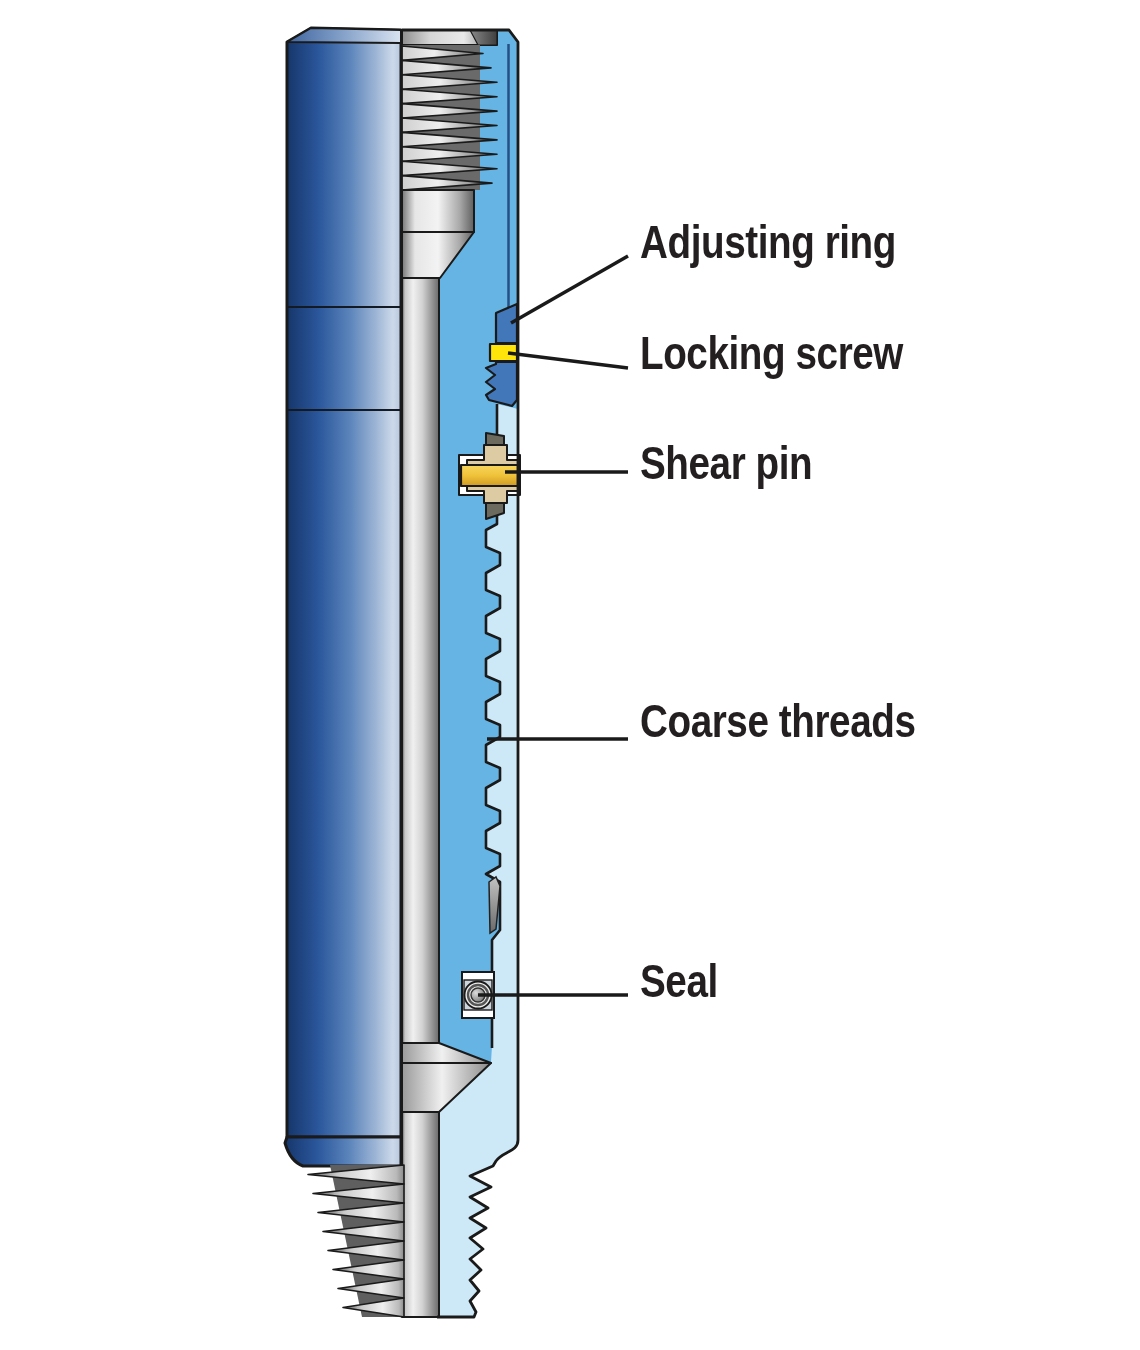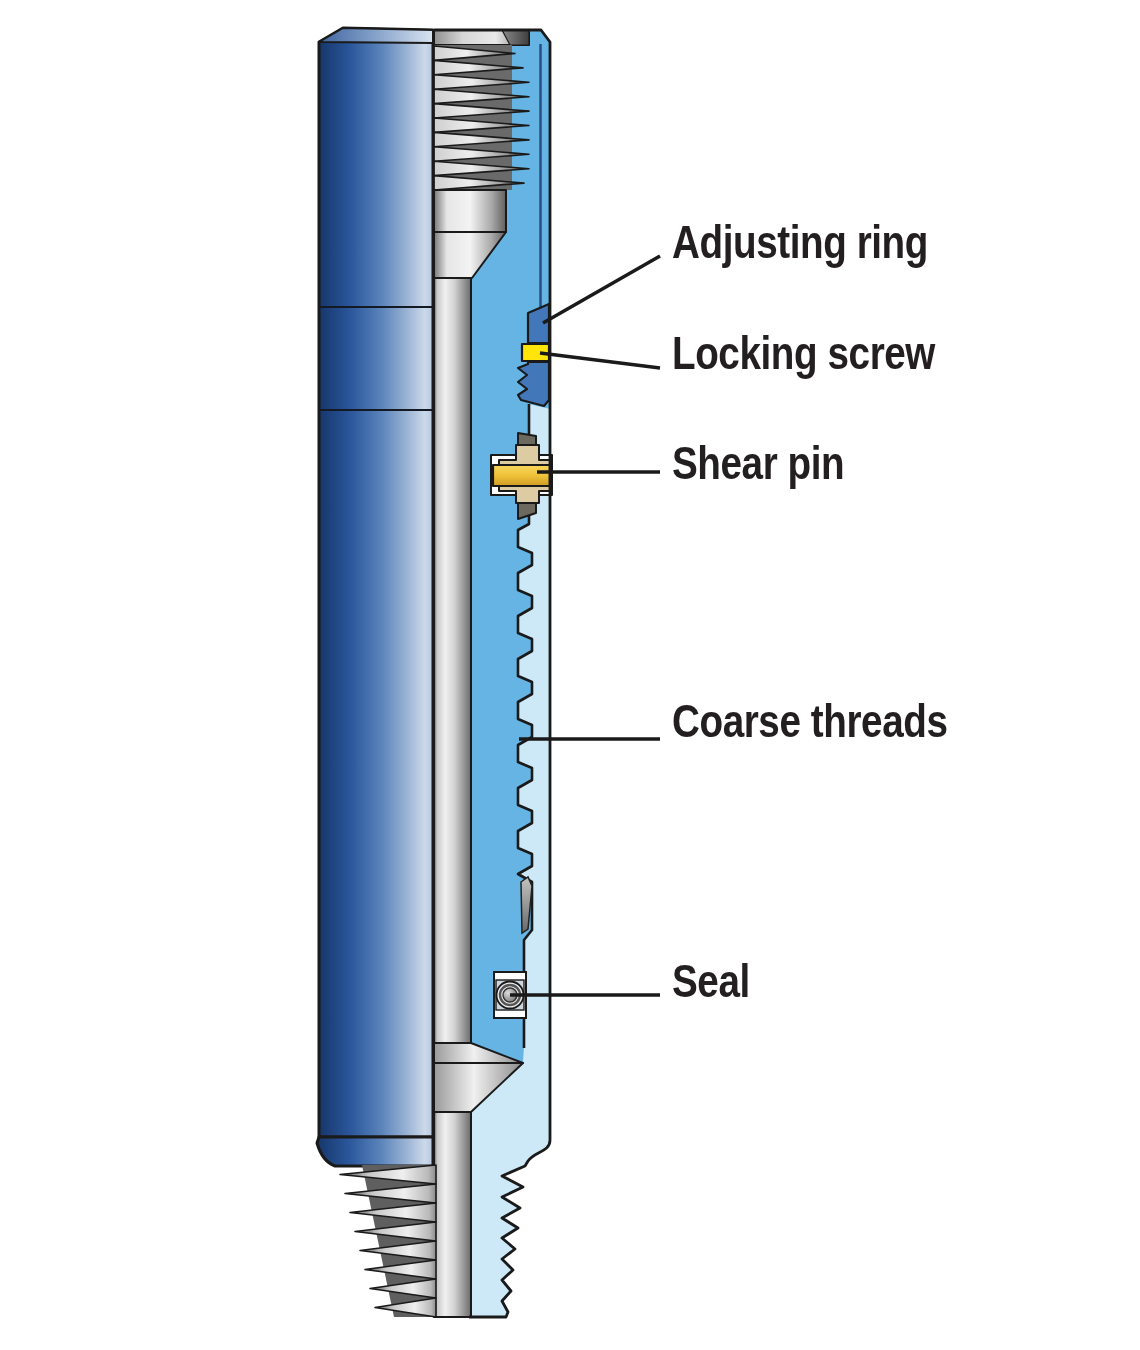--- a/index.html
+++ b/index.html
@@ -1,18 +1,18 @@
 <!DOCTYPE html>
 <html style="--c-outline: #1a1a1a; --c-label-text: #231f20; --c-housing-section-blue: #66b4e3; --c-insert-section-blue: #cde9f8; --c-adjusting-ring-blue: #4277ba; --c-locking-screw-yellow: #ffe50a; --c-shear-pin-gold: #f0c23a; --c-retainer-tan: #dccba3; --c-cap-gray: #6c6a5f; --c-body-navy: #16366b; --c-body-highlight: #ccd9ea;"><head>
 <meta charset="utf-8">
 <style>
   html,body{margin:0;padding:0;background:#ffffff;}
   .stage{
     position:relative;width:960px;height:1350px;background:#ffffff;
-    font-family:"Liberation Sans", sans-serif;overflow:hidden;margin-left:32px;
+    font-family:"Liberation Sans", sans-serif;overflow:hidden;
   }
   .stage svg{position:absolute;left:0;top:0;}
   .lbl{
     position:absolute;font-weight:700;font-size:46px;line-height:1;
     color:var(--c-label-text,#231f20);letter-spacing:-0.5px;white-space:nowrap;
     transform:scaleX(0.84);transform-origin:0 0;
   }
 </style>
 </head>
 <body>

